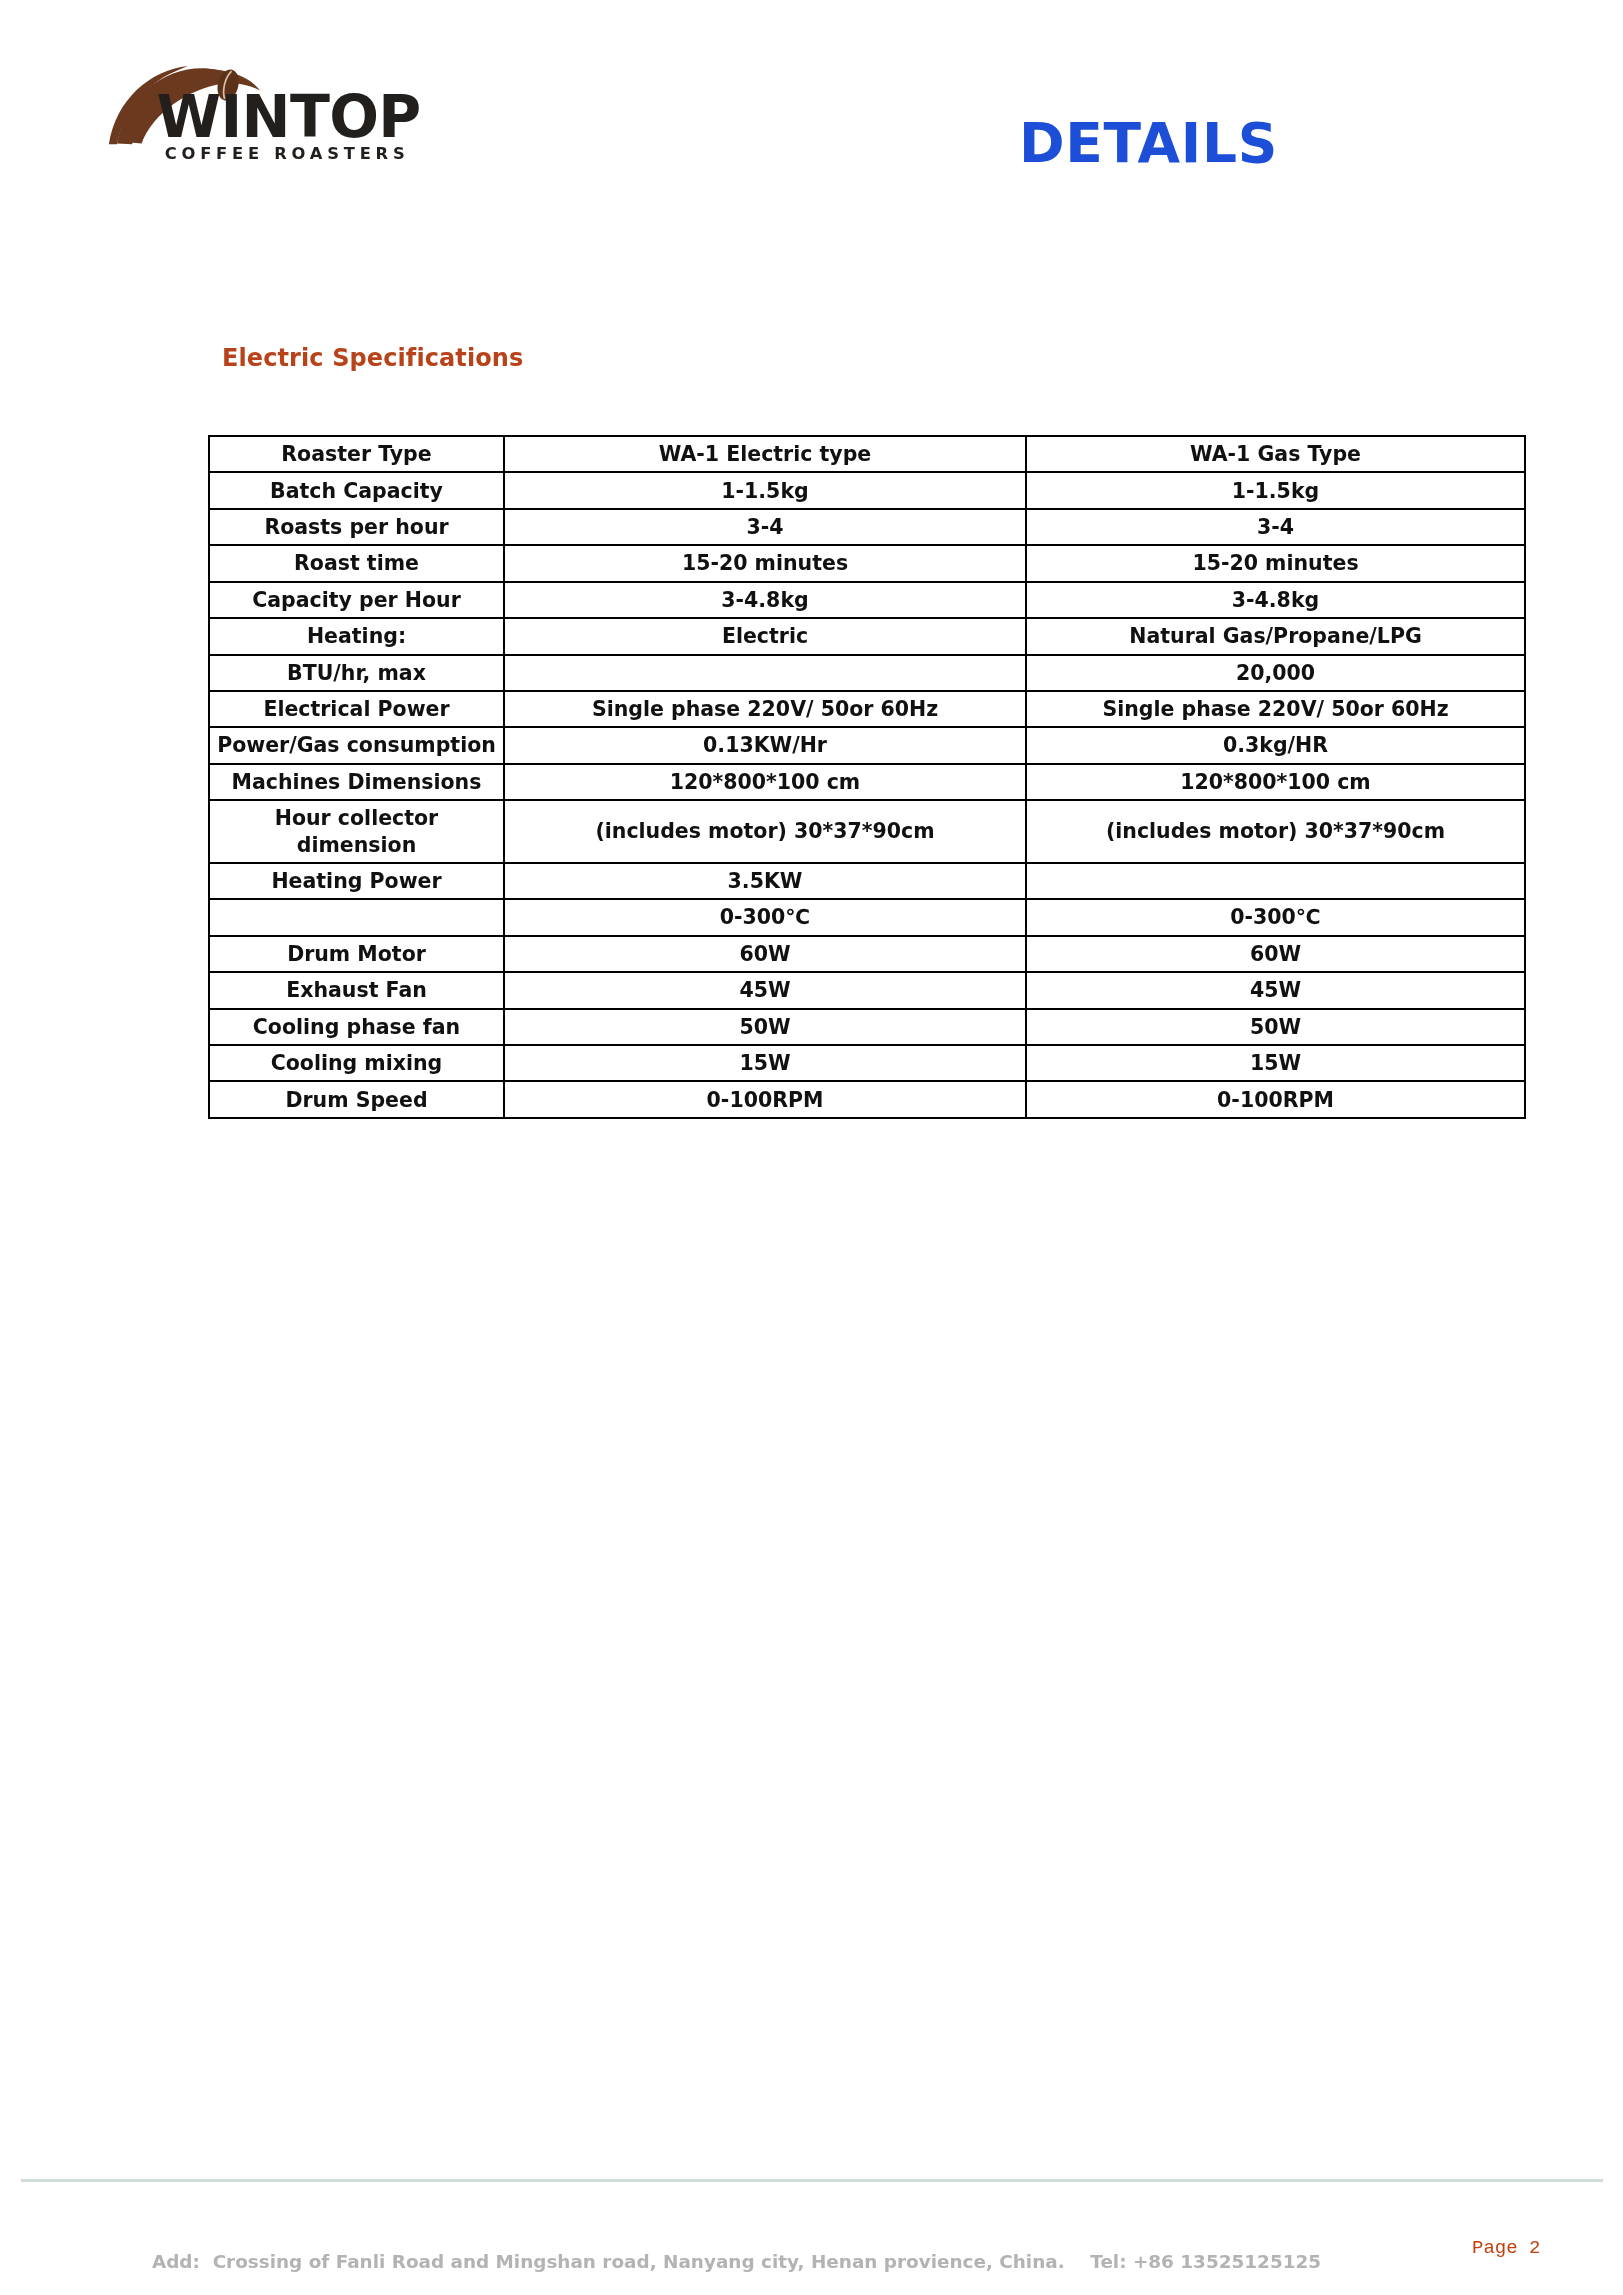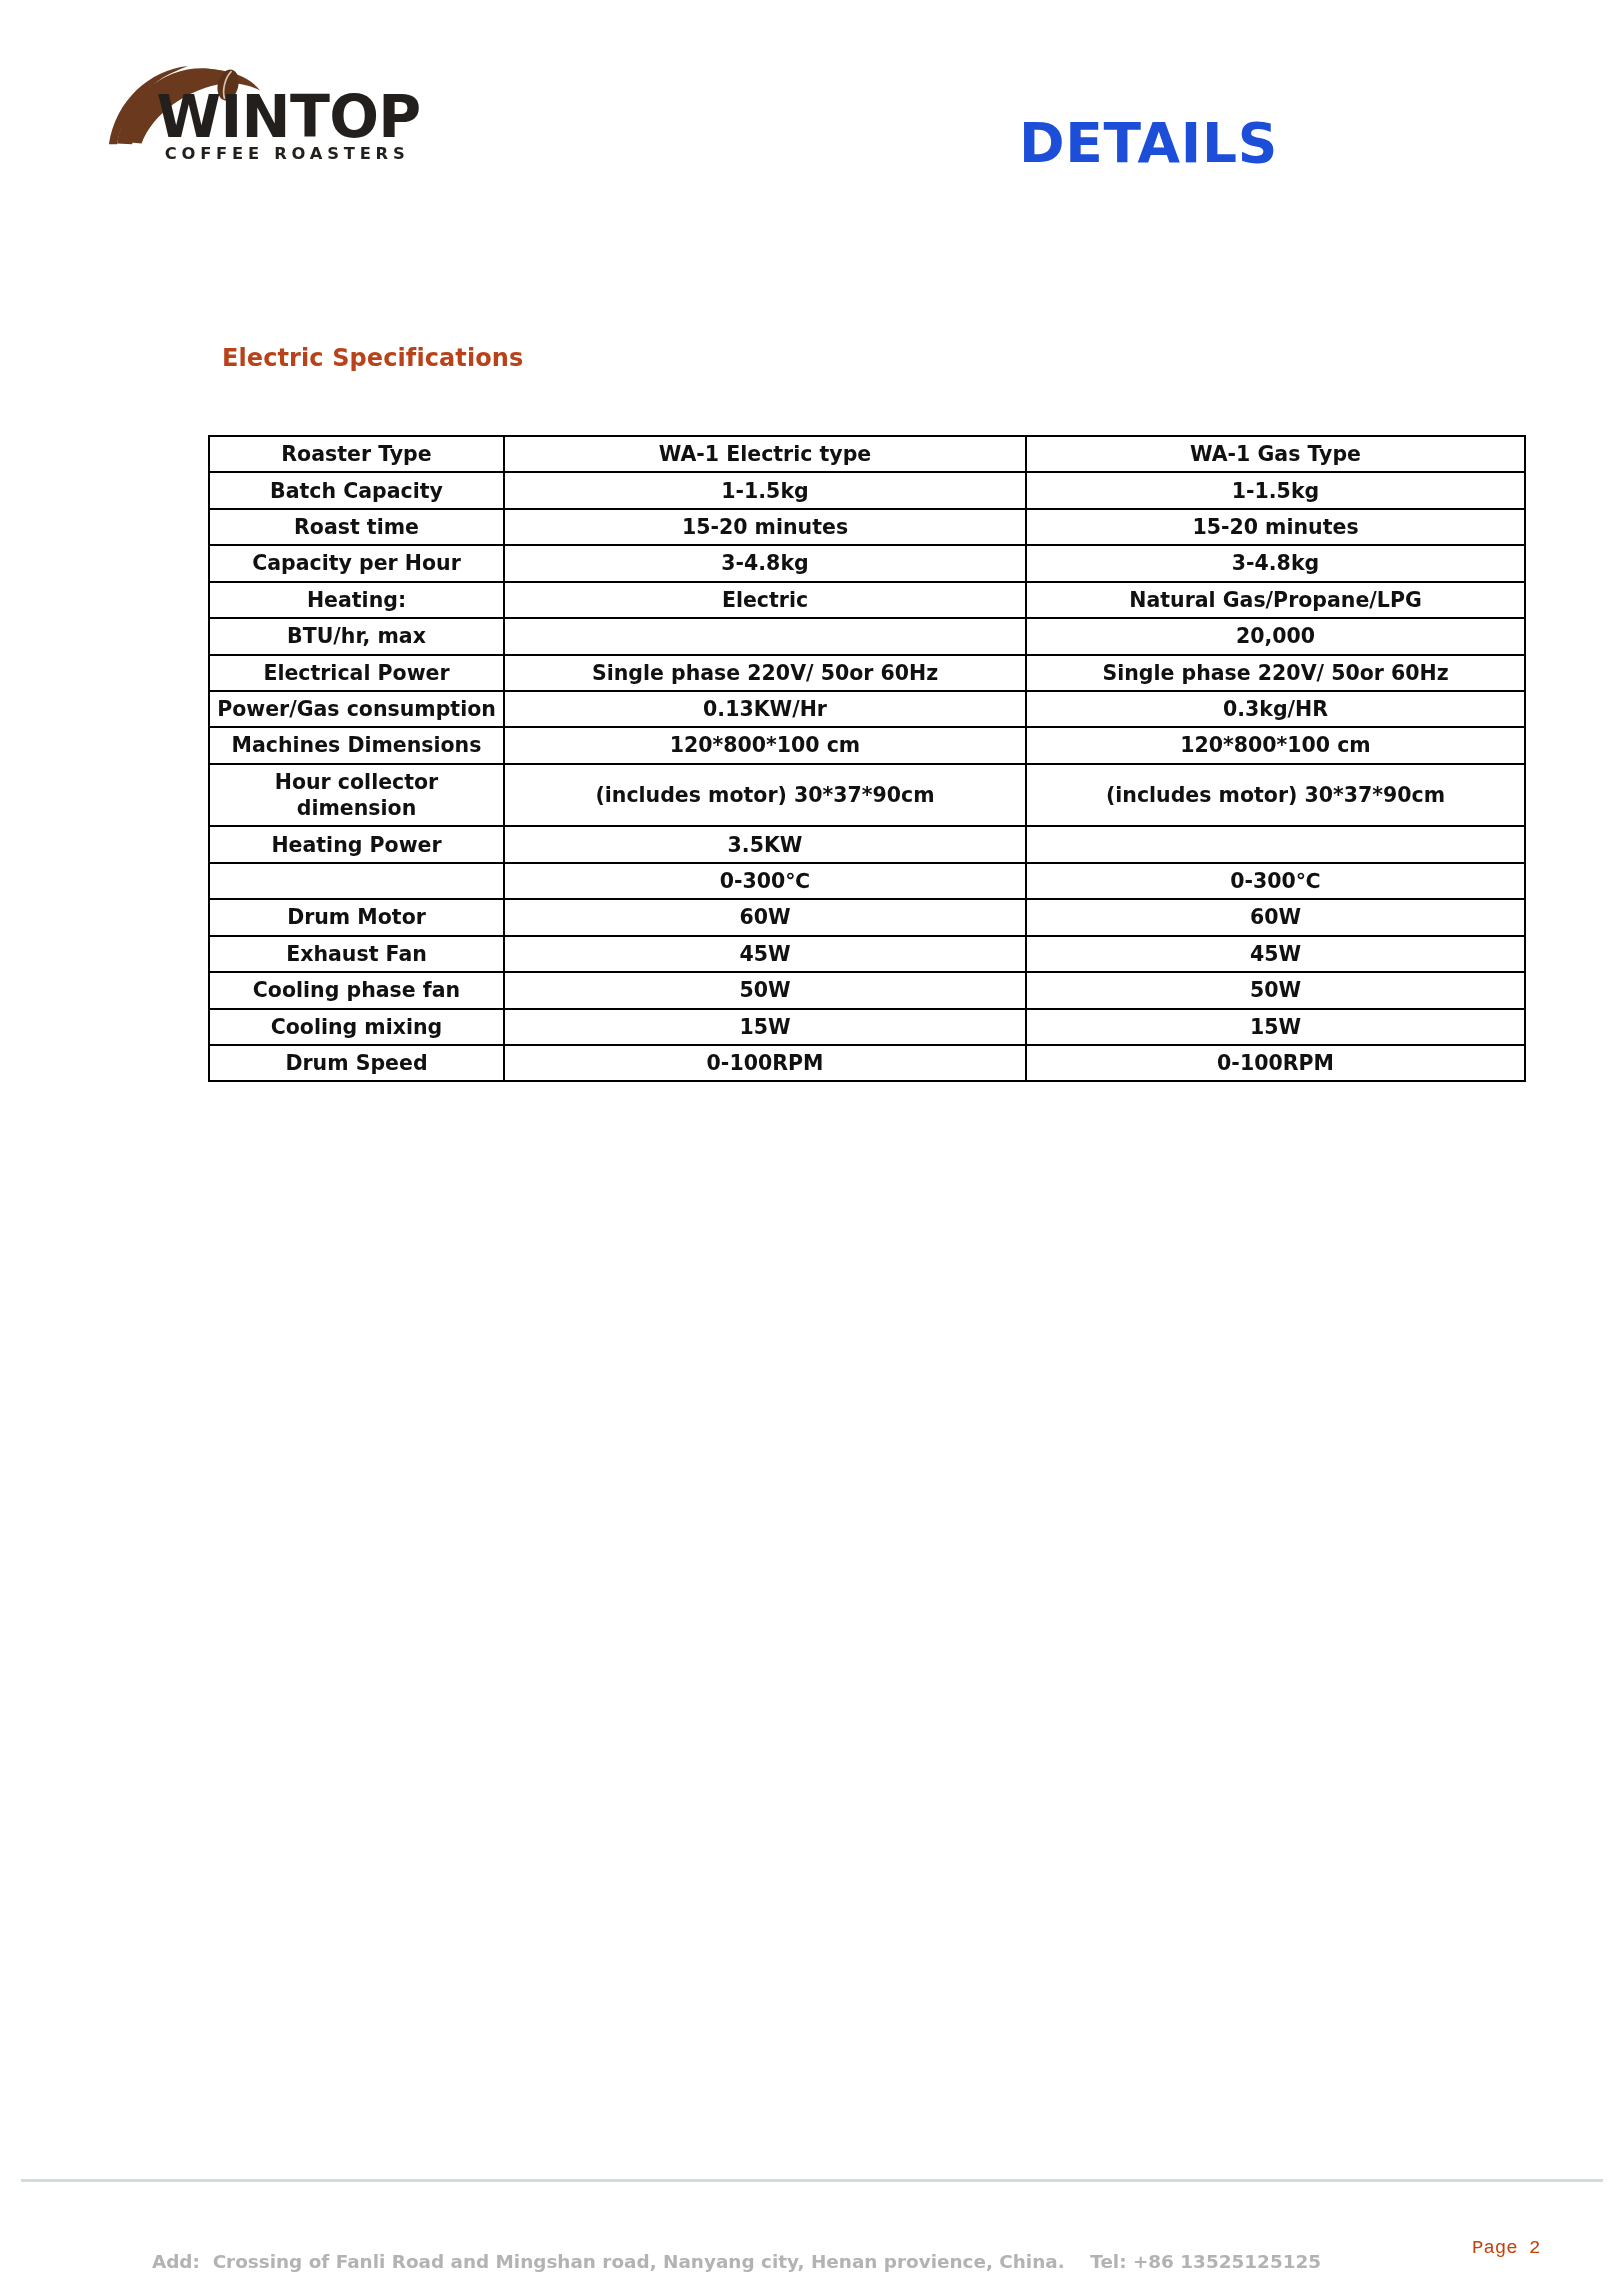--- a/index.html
+++ b/index.html
@@ -165,20 +165,25 @@
           <td class="label-cell">Roaster Type</td>
           <td class="value-cell">WA-1  Electric type</td>
           <td class="value-cell">WA-1  Gas Type</td>
         </tr>
         <tr>
           <td class="label-cell">Batch Capacity</td>
           <td class="value-cell">1-1.5kg</td>
           <td class="value-cell">1-1.5kg</td>
         </tr>
         <tr>
+          <td class="label-cell">Roasts per hour</td>
+          <td class="value-cell">3-4</td>
+          <td class="value-cell">3-4</td>
+        </tr>
+        <tr>
           <td class="label-cell">Roast time</td>
           <td class="value-cell">15-20 minutes</td>
           <td class="value-cell">15-20 minutes</td>
         </tr>
         <tr>
           <td class="label-cell">Capacity per Hour</td>
           <td class="value-cell">3-4.8kg</td>
           <td class="value-cell">3-4.8kg</td>
         </tr>
         <tr>

